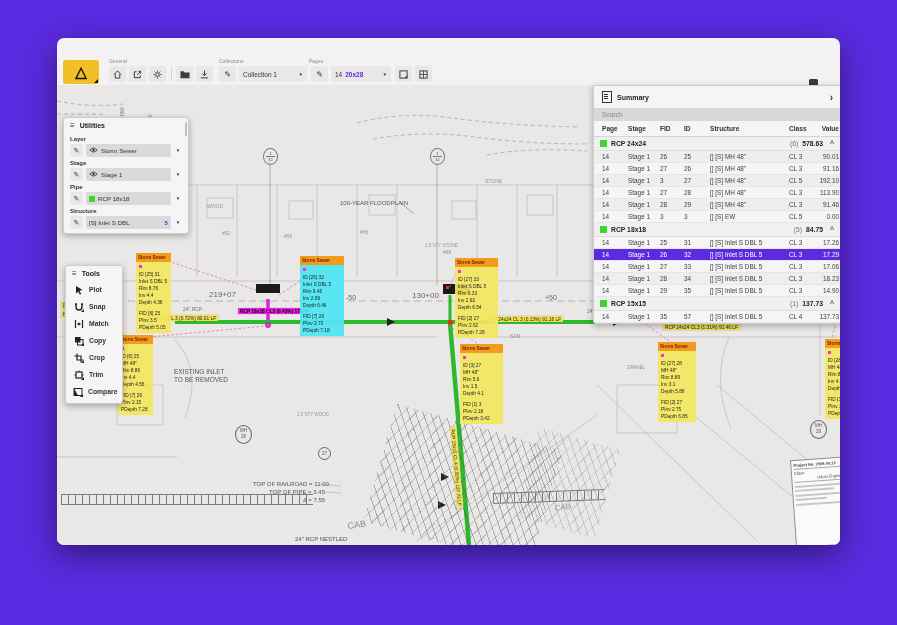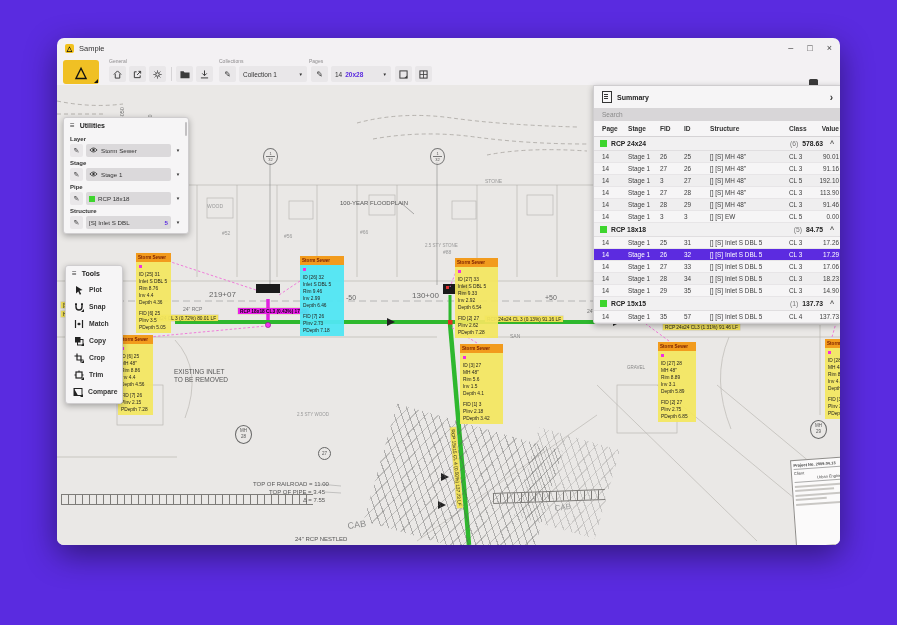--- a/index.html
+++ b/index.html
@@ -87,29 +87,20 @@
   .sgroup .gcaret{font-size:7px;color:#555;width:10px;text-align:center;}
   .srow{height:11px;font-size:6.4px;color:#3e3e3e;border-bottom:1px solid #e7e5e7;}
   .srow:nth-child(even){background:#efeeef;}
   .srow.sel{background:#5c2be0;color:#fff;}
 </style>
 </head>
 <body>
 
 <div class="window">
 
-  <div class="titlebar">
-    <span class="app-ico">△</span>
-    <span class="tb-title">Sample</span>
-    <span class="tb-controls">
-      <span>–</span>
-      <span>□</span>
-      <span>×</span>
-    </span>
-  </div>
 
   <div class="toolbar">
     <div class="logo-btn">△</div>
     <span class="tgroup-label" style="left:52px">General</span>
     <span class="tgroup-label" style="left:162px">Collections</span>
     <span class="tgroup-label" style="left:252px">Pages</span>
 
     <div class="tbtn" style="left:52px">
       <svg width="9" height="9" viewBox="0 0 10 10">
           <path d="M1 5 L5 1 L9 5 M2.5 4.5 V9 H7.5 V4.5" fill="none" stroke="#3c3c3c" stroke-width="1.1"></path>

